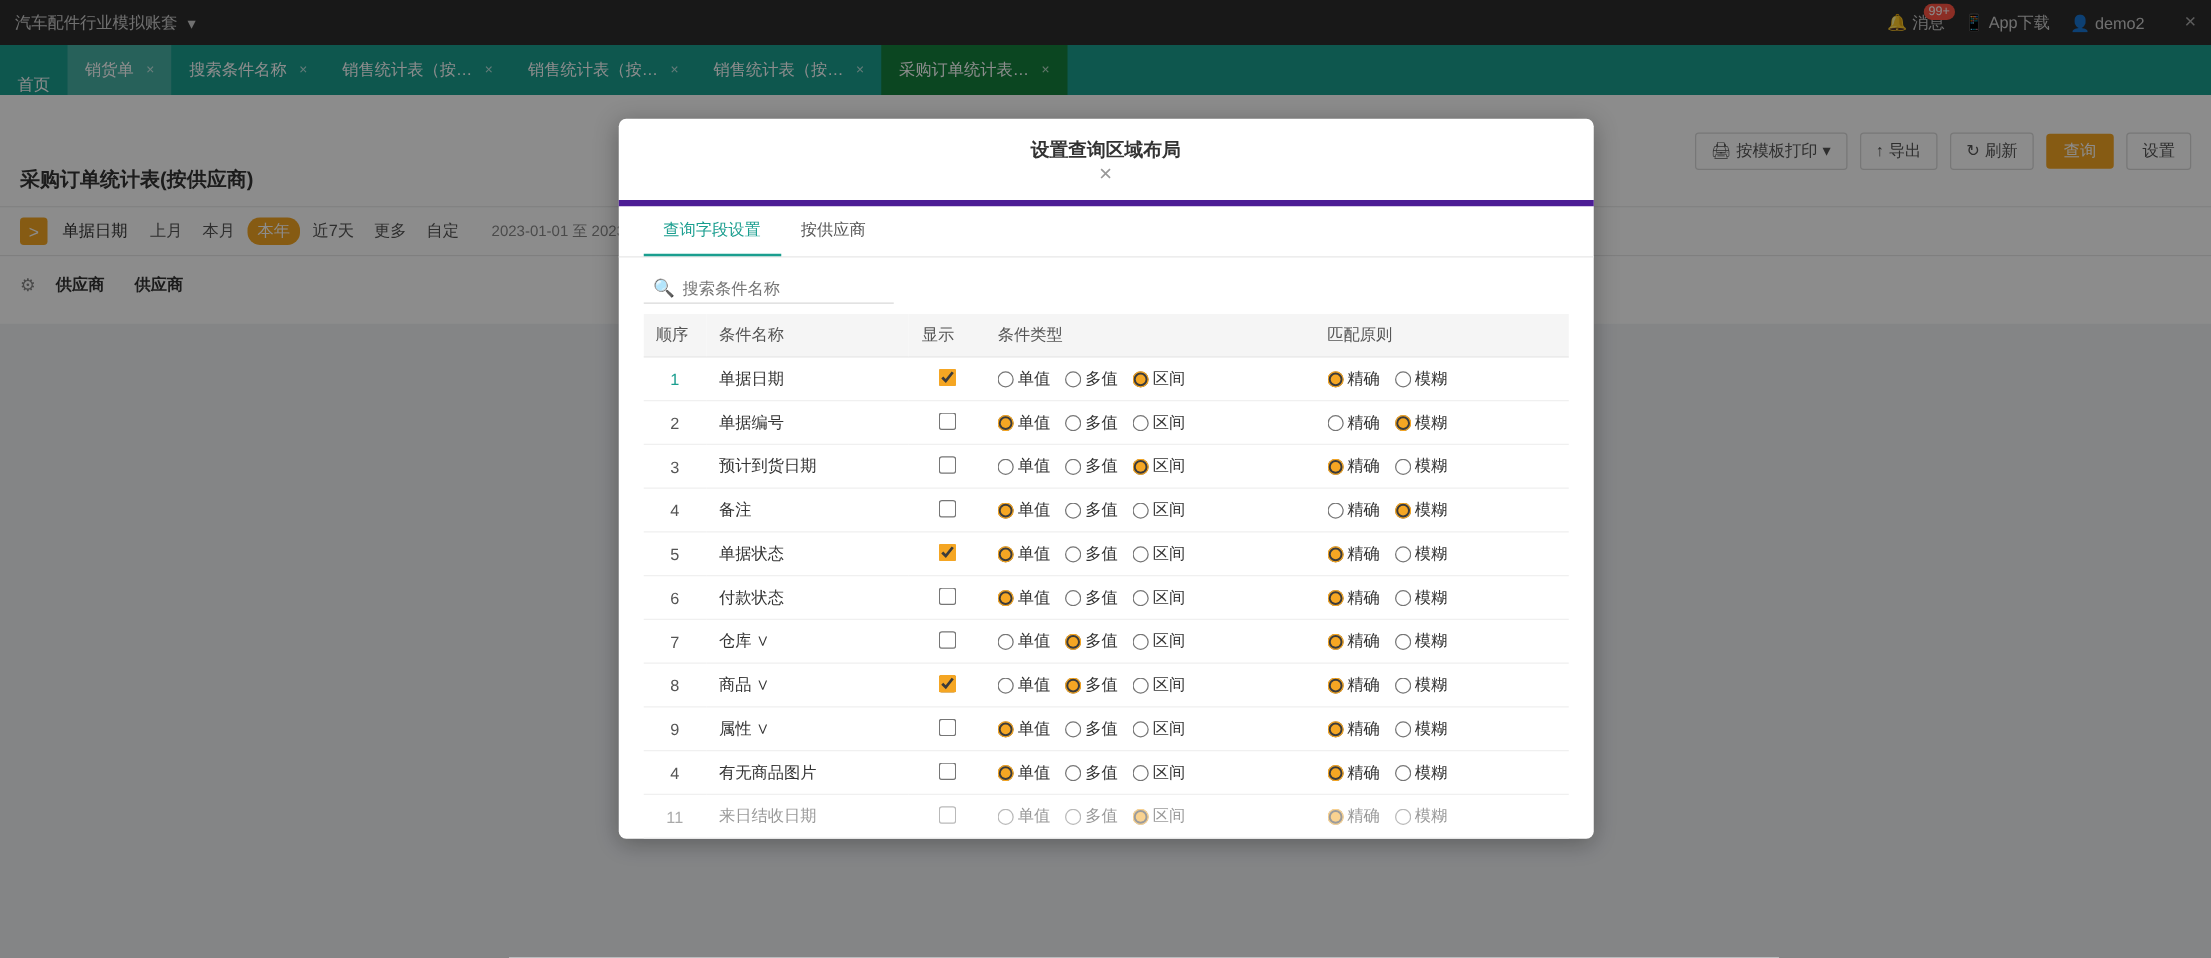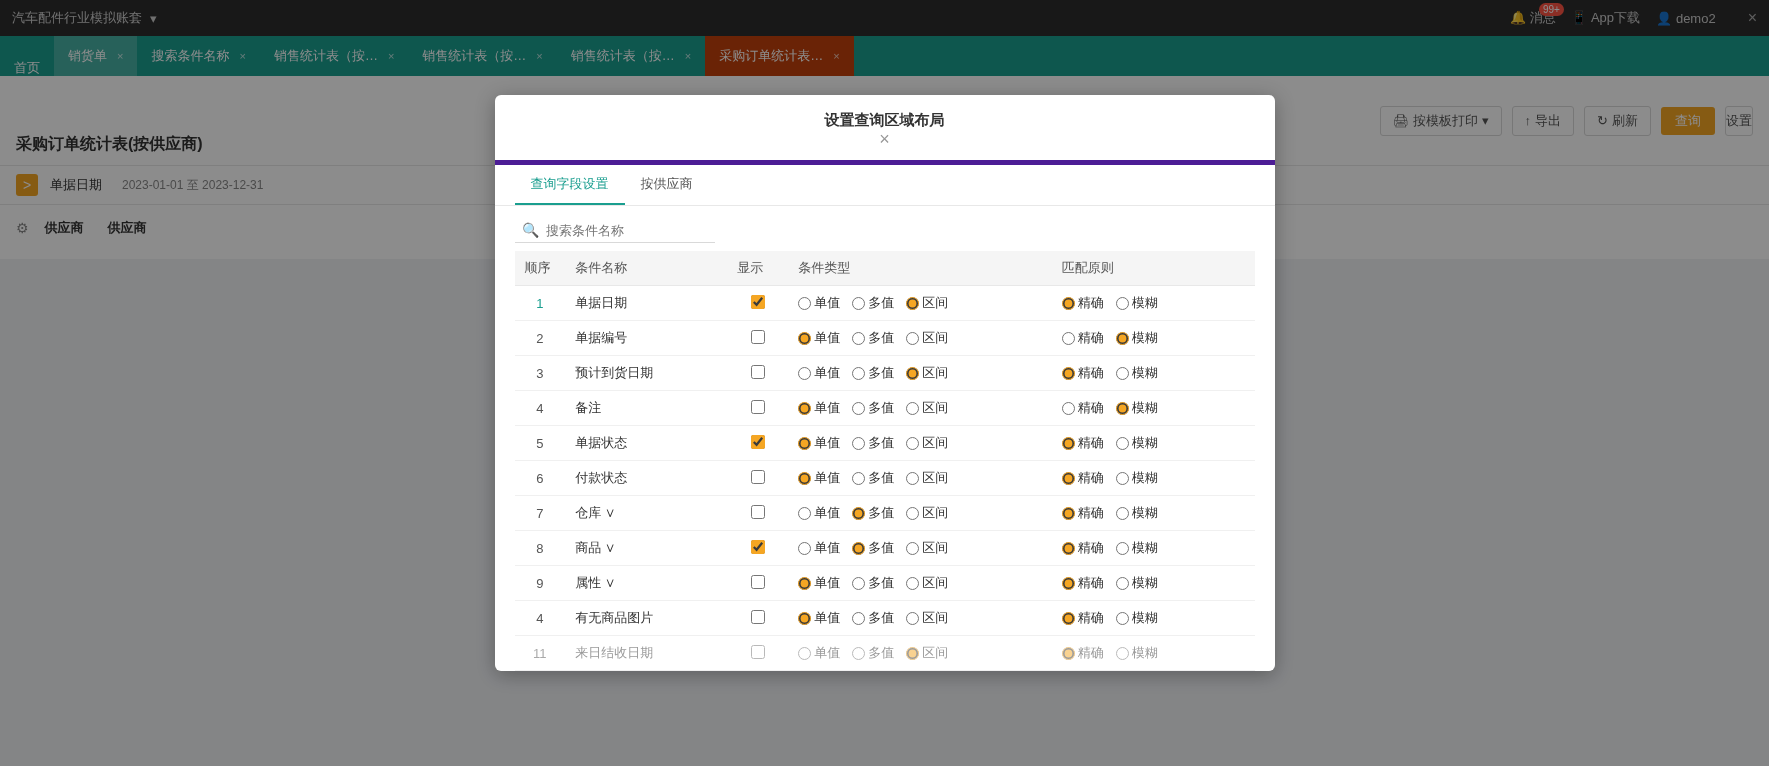--- a/index.html
+++ b/index.html
@@ -46,36 +46,36 @@
       align-items: center;
       gap: 6px;
       color: #fff;
       cursor: pointer;
       font-size: 13px;
       white-space: nowrap;
     }
     .tab-item.home { background: transparent; margin-top: 24px; }
     .tab-item.active { background: rgba(255,255,255,0.2); }
     .tab-item .tab-close { font-size: 11px; color: rgba(255,255,255,0.7); margin-left: 4px; }
-    .tab-item.highlighted { background: #c2410c; color: #fff; }
+    .tab-item.highlighted { background: #15803d; color: #fff; }
 
     
     .page-header {
       background: #fff;
       padding: 10px 16px;
       display: flex;
       align-items: center;
       justify-content: space-between;
       border-bottom: 1px solid #e8e8e8;
     }
     .page-title { font-size: 16px; font-weight: bold; color: #333; margin-top: 48px; }
     .page-actions { display: flex; align-items: center; gap: 10px; }
     .btn-outline { border: 1px solid #d9d9d9; background: #fff; padding: 5px 12px; border-radius: 3px; cursor: pointer; font-size: 13px; color: #555; display: flex; align-items: center; gap: 4px; }
     .btn-primary { background: #f5a623; border: none; padding: 5px 14px; border-radius: 3px; cursor: pointer; font-size: 13px; color: #fff; }
-    .btn-default { border: 1px solid #d9d9d9; background: #fff; padding: 5px 0; border-radius: 3px; cursor: pointer; font-size: 13px; color: #555; }
+    .btn-default { border: 1px solid #d9d9d9; background: #fff; padding: 5px 12px; border-radius: 3px; cursor: pointer; font-size: 13px; color: #555; }
 
     
     .filter-bar {
       background: #fff;
       padding: 8px 16px;
       display: flex;
       align-items: center;
       gap: 12px;
       border-bottom: 1px solid #e8e8e8;
     }
@@ -337,20 +337,28 @@
         <span>刷新</span>
       </button>
       <button class="btn-primary">查询</button>
       <button class="btn-default">设置</button>
     </div>
   </div>
 
   <div class="filter-bar">
     <button class="filter-toggle">&gt;</button>
     <span class="filter-label">单据日期</span>
+    <div class="date-filter-btns">
+      <button class="date-btn">上月</button>
+      <button class="date-btn">本月</button>
+      <button class="date-btn active">本年</button>
+      <button class="date-btn">近7天</button>
+      <button class="date-btn">更多</button>
+      <button class="date-btn">自定</button>
+    </div>
     <span class="date-range">2023-01-01 至 2023-12-31</span>
   </div>
 
   <div class="table-area">
     <div class="table-header-row">
       <span class="gear-icon">⚙</span>
       <span class="col-header">供应商</span>
       <span class="col-header">供应商</span>
     </div>
   </div>

